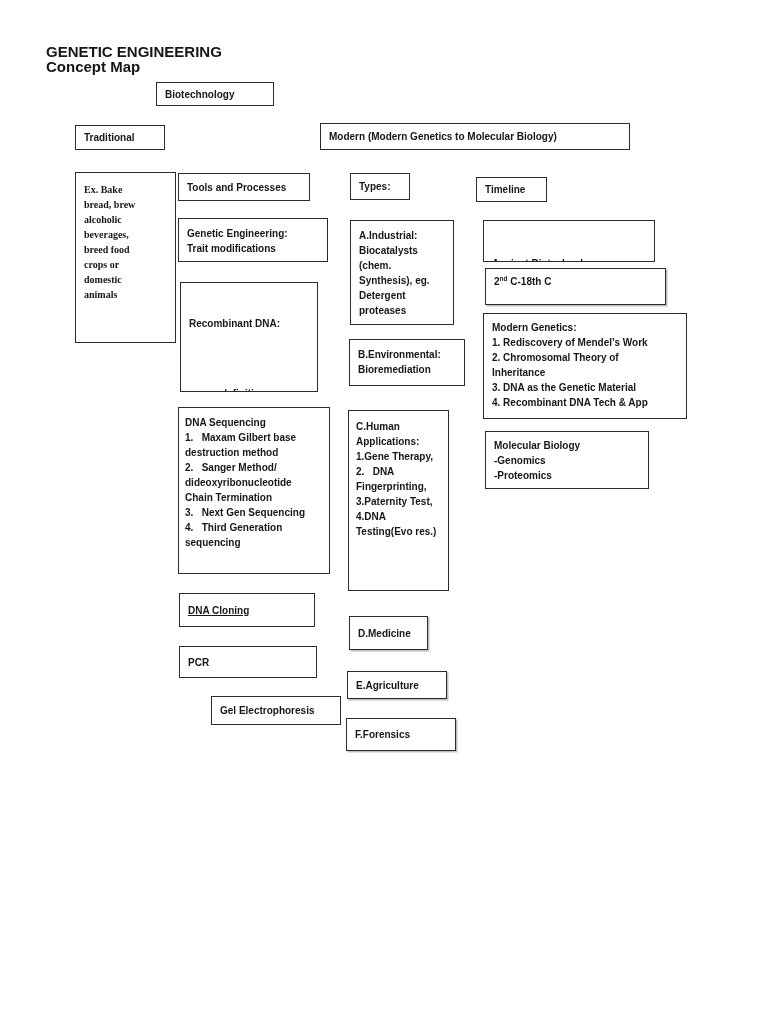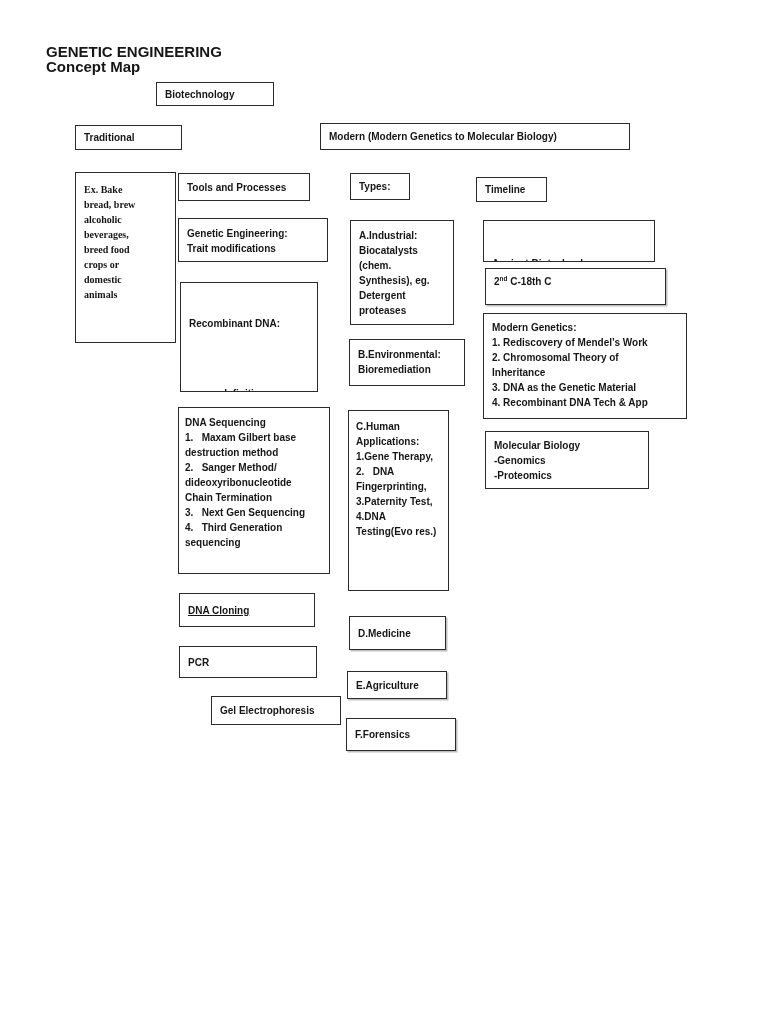--- a/index.html
+++ b/index.html
@@ -26,21 +26,21 @@
 </style>
 </head>
 <body>
 
 <div class="page-title"><span>GENETIC ENGINEERING</span><br><span>Concept Map</span></div>
 
 <div class="box center" style="left:156px;top:82px;width:118px;height:24px;">
     <span>Biotechnology</span>
   </div>
 
-<div class="box center" style="left:75px;top:125px;width:107px;height:25px;">
+<div class="box center" style="left:75px;top:125px;width:90px;height:25px;">
     <span>Traditional</span>
   </div>
 
 <div class="box center" style="left:320px;top:123px;width:310px;height:27px;">
     <span>Modern (Modern Genetics to Molecular Biology)</span>
   </div>
 
 <div class="box" style="left:75px;top:172px;width:101px;height:171px;padding-top:9px;font-family:Liberation Serif, serif;"><span>Ex. Bake
 bread, brew
 alcoholic
@@ -104,21 +104,21 @@
 
 <div class="box" style="left:348px;top:410px;width:101px;height:181px;padding-top:8px;padding-left:7px;"><span>C.Human
 Applications:
 1.Gene Therapy,
 2.   DNA
 Fingerprinting,
 3.Paternity Test,
 4.DNA
 Testing(Evo res.)</span></div>
 
-<div class="box center shadow" style="left:349px;top:616px;width:97px;height:34px;">
+<div class="box center shadow" style="left:349px;top:616px;width:79px;height:34px;">
     <span>D.Medicine</span>
   </div>
 
 <div class="box center shadow" style="left:347px;top:671px;width:100px;height:28px;">
     <span>E.Agriculture</span>
   </div>
 
 <div class="box center shadow" style="left:346px;top:718px;width:110px;height:33px;">
     <span>F.Forensics</span>
   </div>

